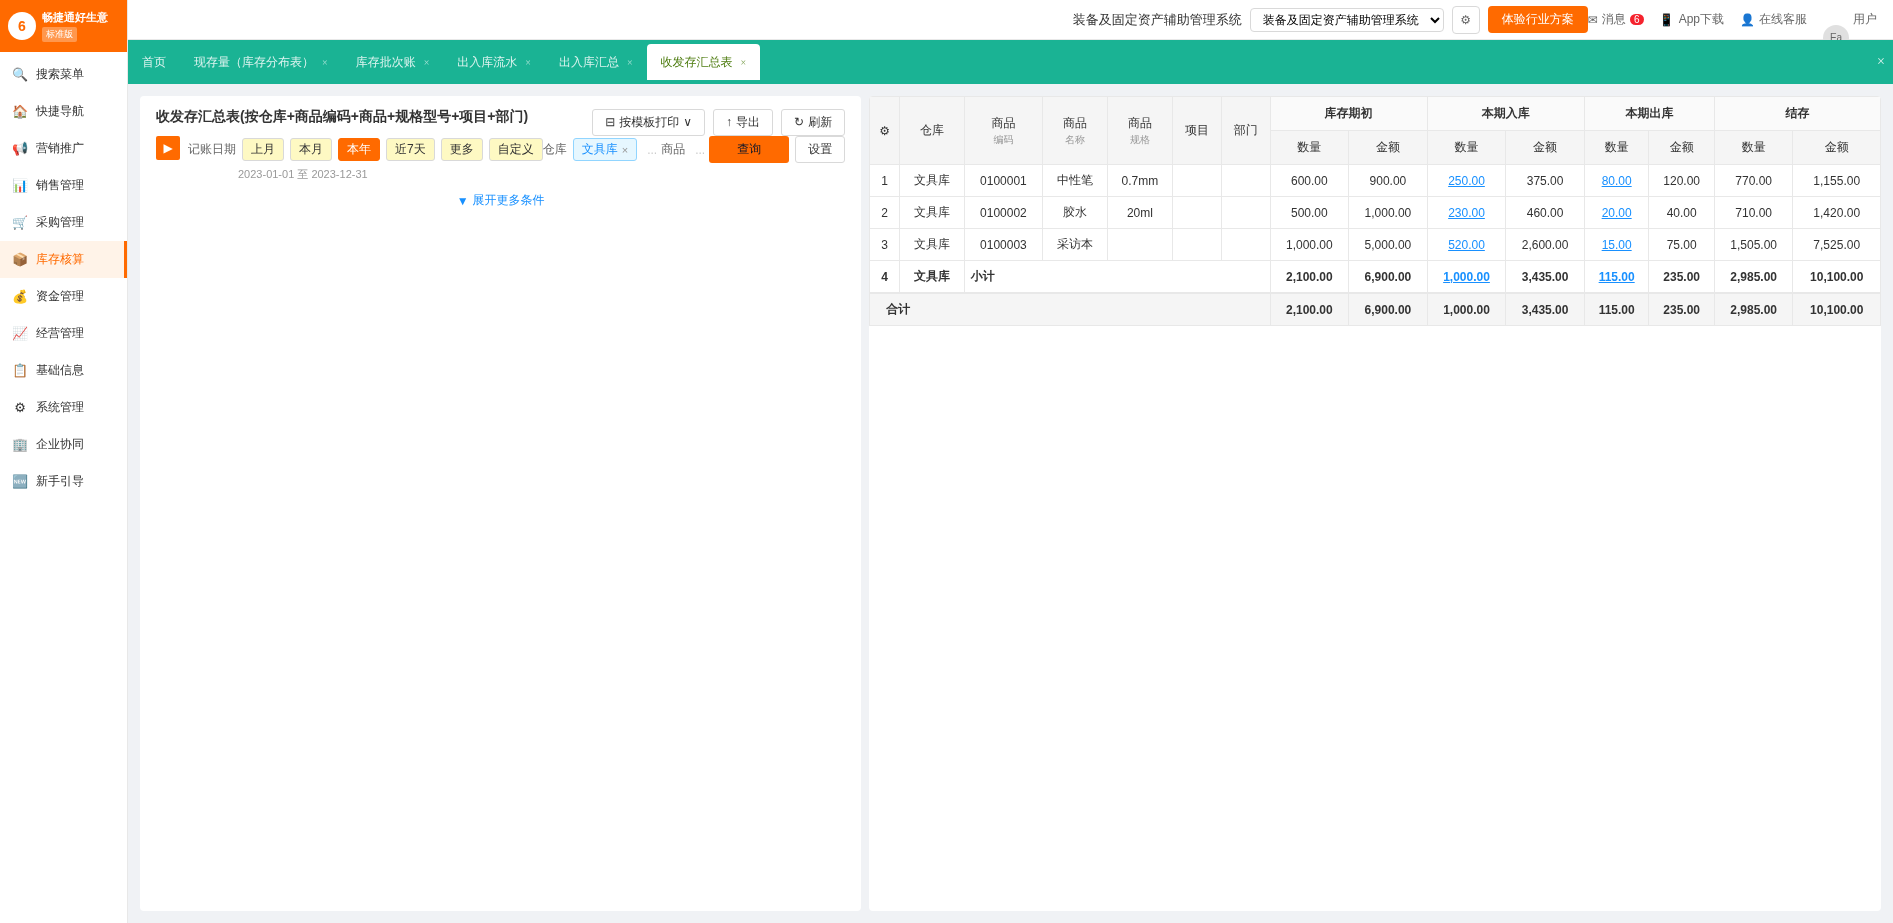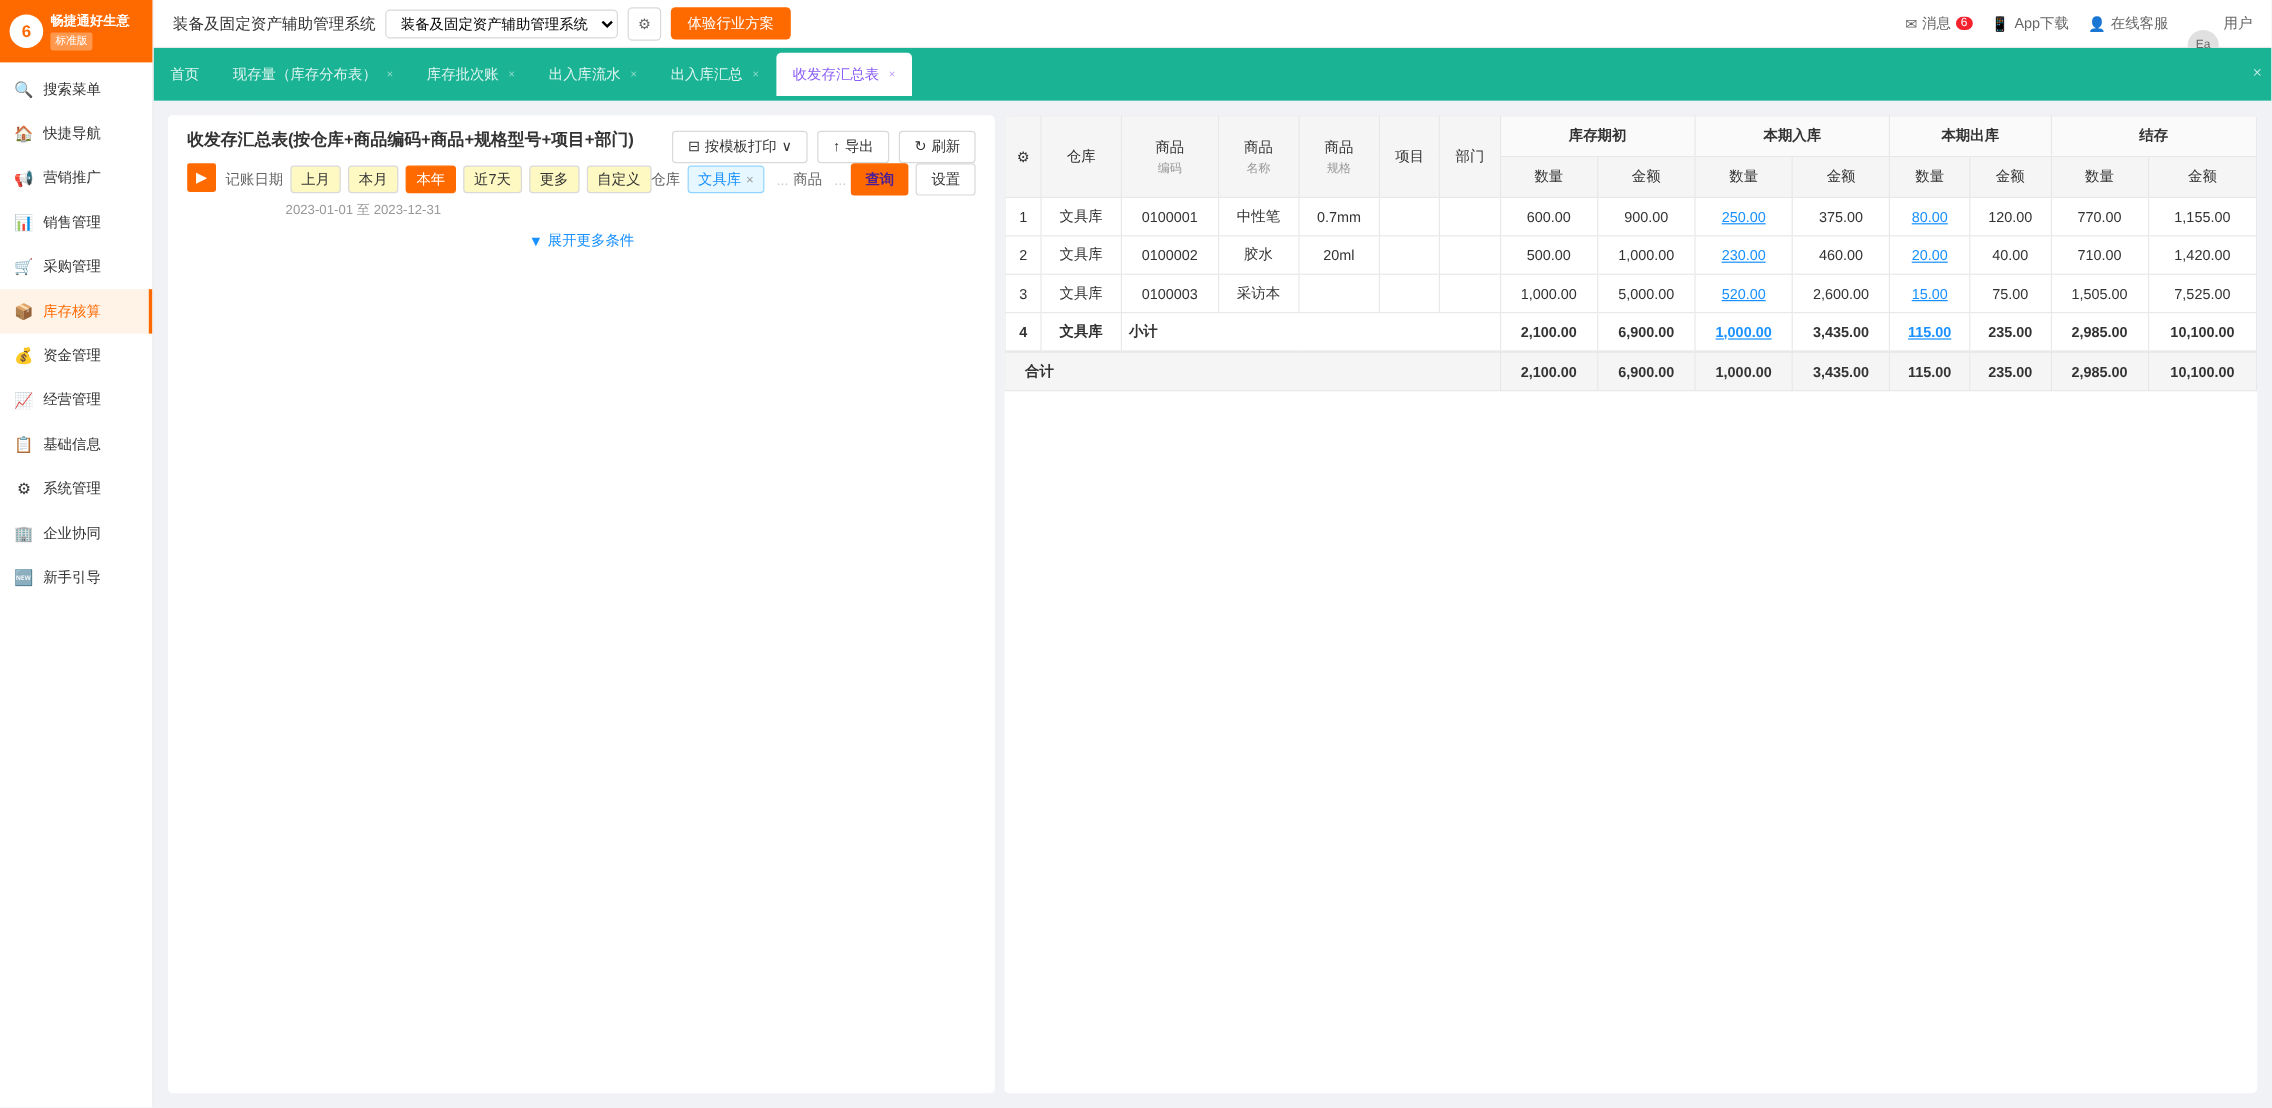--- a/index.html
+++ b/index.html
@@ -12,47 +12,47 @@
     .sidebar-tag { background: rgba(255,255,255,0.3); color: #fff; font-size: 9px; padding: 1px 4px; border-radius: 2px; margin-top: 2px; display: inline-block; }
     .sidebar-nav { flex: 1; overflow-y: auto; padding: 4px 0; }
     .nav-item { display: flex; align-items: center; gap: 8px; padding: 10px 12px; cursor: pointer; color: #333; font-size: 12px; }
     .nav-item.active { background: #fff3e8; color: #ff6a00; border-right: 3px solid #ff6a00; }
     .nav-icon { width: 16px; height: 16px; display: flex; align-items: center; justify-content: center; font-size: 13px; }
 
     
     .main { flex: 1; display: flex; flex-direction: column; overflow: hidden; }
 
     
-    .topbar { background: #fff; border-bottom: 1px solid #e8e8e8; padding: 0 16px; display: flex; align-items: center; justify-content: space-between; height: 40px; flex-shrink: 0; }
+    .topbar { background: #fff; border-bottom: 1px solid #e8e8e8; padding: 0 16px; display: flex; align-items: center; justify-content: flex-end; height: 40px; flex-shrink: 0; }
     .topbar-left { display: flex; align-items: center; gap: 8px; }
     .system-title { font-size: 13px; color: #333; }
     .topbar-select { border: 1px solid #d9d9d9; border-radius: 4px; padding: 3px 8px; font-size: 12px; background: #fff; }
     .topbar-gear { width: 28px; height: 28px; border: 1px solid #d9d9d9; border-radius: 4px; display: flex; align-items: center; justify-content: center; cursor: pointer; color: #666; }
     .topbar-btn { background: #ff6a00; color: #fff; border: none; border-radius: 4px; padding: 5px 14px; font-size: 12px; cursor: pointer; }
     .topbar-right { display: flex; align-items: center; gap: 16px; color: #666; font-size: 12px; }
     .topbar-right-item { display: flex; align-items: center; gap: 4px; cursor: pointer; }
     .badge { background: #f5222d; color: #fff; border-radius: 8px; padding: 0 4px; font-size: 10px; min-width: 14px; text-align: center; }
     .avatar { width: 26px; height: 26px; background: #e0e0e0; border-radius: 50%; display: flex; align-items: center; justify-content: center; font-size: 10px; color: #666; margin-top: 36px; }
 
     
     .tabs { background: #1ab394; display: flex; align-items: center; padding: 0 0; height: 44px; flex-shrink: 0; font-family: Liberation Serif, serif; }
     .tab { display: flex; align-items: center; gap: 6px; padding: 0 14px; height: 36px; color: rgba(255,255,255,0.85); cursor: pointer; font-size: 12px; position: relative; }
-    .tab.active { background: #fff; color: #8b5cf6; border-radius: 4px 4px 0 0; }
+    .tab.active { background: #fff; color: #4d7c0f; border-radius: 4px 4px 0 0; }
     .tab-close { font-size: 10px; opacity: 0.7; margin-left: 2px; }
     .page-close { margin-left: auto; color: rgba(255,255,255,0.85); padding: 0 8px; cursor: pointer; font-size: 14px; }
 
     
     .content { flex: 1; background: #f0f2f5; overflow-y: auto; padding: 12px; display: flex; flex-direction: row; gap: 8px; }
     .filter-expand-btn { width: 24px; height: 24px; background: #ff6a00; border-radius: 2px; display: flex; align-items: center; justify-content: center; color: #fff; cursor: pointer; font-size: 12px; flex-shrink: 0; }
     .date-btn { padding: 2px 8px; border: 1px solid #d9d9d9; border-radius: 3px; cursor: pointer; font-size: 12px; color: #333; background: #fef9c3; }
     .date-btn.active { background: #ff6a00; color: #fff; border-color: #ff6a00; }
     .warehouse-tag { display: flex; align-items: center; gap: 4px; background: #e6f7ff; border: 1px solid #91d5ff; border-radius: 3px; padding: 2px 8px; font-size: 12px; color: #1890ff; }
     .tag-close { cursor: pointer; color: #999; font-size: 11px; }
     .action-btn { padding: 4px 12px; border: 1px solid #d9d9d9; border-radius: 3px; cursor: pointer; font-size: 12px; color: #333; background: #fff; display: flex; align-items: center; gap: 4px; }
-    .query-btn { background: #ff6a00; color: #4c1d95; border-color: #ff6a00; padding: 4px 12px; border-radius: 3px; cursor: pointer; font-size: 12px; border: none; font-weight: bold; }
+    .query-btn { background: #ff6a00; color: #0f172a; border-color: #ff6a00; padding: 4px 28px; border-radius: 3px; cursor: pointer; font-size: 12px; border: none; }
     .settings-btn { border: 1px solid #d9d9d9; padding: 4px 12px; border-radius: 3px; cursor: pointer; font-size: 12px; background: #fff; color: #333; }
     .expand-conditions { display: flex; align-items: center; justify-content: center; padding: 4px; color: #1890ff; font-size: 12px; cursor: pointer; gap: 4px; margin-top: 6px; }
 
     
     .table-container { background: #fff; border-radius: 4px; overflow: hidden; flex: 1; }
     table { width: 100%; border-collapse: collapse; font-size: 12px; }
     thead tr { background: #f5f5f5; }
     th { padding: 8px 6px; text-align: center; border: 1px solid #e8e8e8; color: #333; font-weight: normal; white-space: nowrap; }
     th.group-header { background: #fafafa; font-weight: bold; }
     td { padding: 7px 6px; text-align: center; border: 1px solid #e8e8e8; color: #333; }

